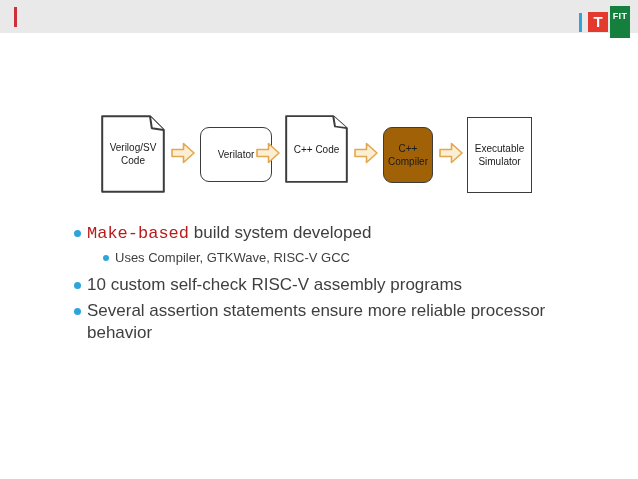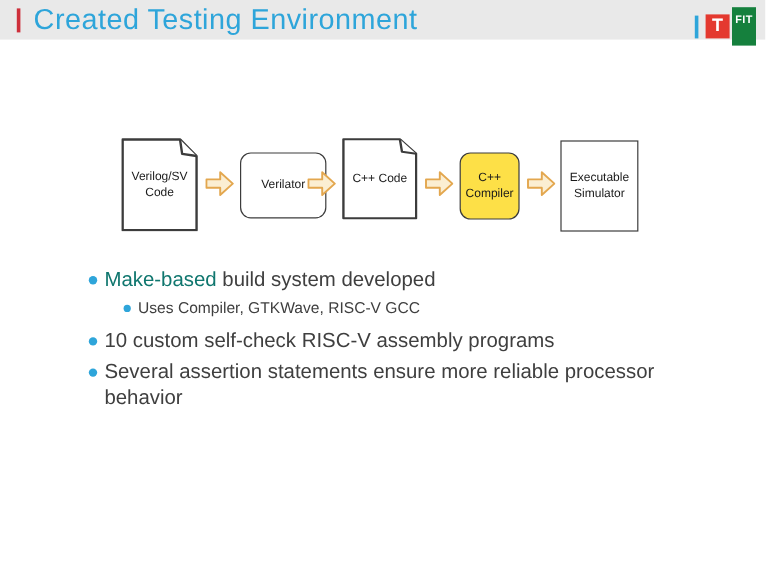--- a/index.html
+++ b/index.html
@@ -42,56 +42,55 @@
     text-align:center; font-size:10px; line-height:1.3; color:#1a1a1a;
     box-sizing:border-box;
   }
   .node .node-label { position:relative; padding:0 2px; }
   .doc-svg { position:absolute; left:0; top:0; width:100%; height:100%; }
   .n1 { left:101px; top:115px; width:64px; height:78px;border-radius:24px; }
   .n2 { left:200px; top:127px; width:72px; height:55px;
         border:1.6px solid #3C3C3C; border-radius:9px; background:#fff; }
   .n3 { left:285px; top:115px; width:63px; height:68px; }
   .n4 { left:383px; top:127px; width:50px; height:56px;
-        border:1.6px solid #3C3C3C; border-radius:9px; background:#fde047; }
+        border:1.6px solid #3C3C3C; border-radius:9px; background:#a16207; }
   .n5 { left:467px; top:117px; width:65px; height:76px;
         border:1.6px solid #3C3C3C; background:#fff; }
   .arrow { position:absolute; top:142px; width:24px; height:22px; }
   .a1 { left:171px; } .a2 { left:256px; } .a3 { left:354px; } .a4 { left:439px; }
 
   
   .bullets { position:absolute; left:74px; top:222px; width:506px; color:#3F3F3F; }
   .b { display:flex; align-items:flex-start; }
   .b .dot {
     flex:0 0 auto; width:7px; height:7px; border-radius:50%;
     background:#2EA5DA; margin:8px 6px 0 0;
   }
   .l1 { font-size:17px; line-height:22px; margin-bottom:4px; }
   .l2 { font-size:13px; line-height:18px; margin-left:29px; margin-bottom:7px; }
   .l2 .dot { width:6px; height:6px; margin-top:6px; }
-  .hl { color:#0f766e; }
+  .hl { color:#b91c1c;font-family:Liberation Mono, monospace; }
 
   
   .ftr {
     position:absolute; left:0; bottom:0; width:638px; height:18px;
     background:#1BA7DF; box-sizing:border-box;
     display:flex; align-items:center; justify-content:flex-end;
     padding-right:24px; gap:12px;
     font-size:10px; color:#F0FAFF; letter-spacing:0.2px;
   }
   .fsep { width:2px; height:11px; background:#ffffff; }
 </style>
 </head>
 <body>
 
 <div class="slide">
 
   <div class="hdr">
     <span class="hdr-accent"></span>
-    <h1 class="hdr-title">Created Testing Environment</h1>
     <div class="logo">
       <span class="logo-bar"></span>
       <span class="logo-t">T</span>
       <span class="logo-fit">FIT</span>
     </div>
   </div>
 
   <div class="diagram">
 
     <div class="node n1">

